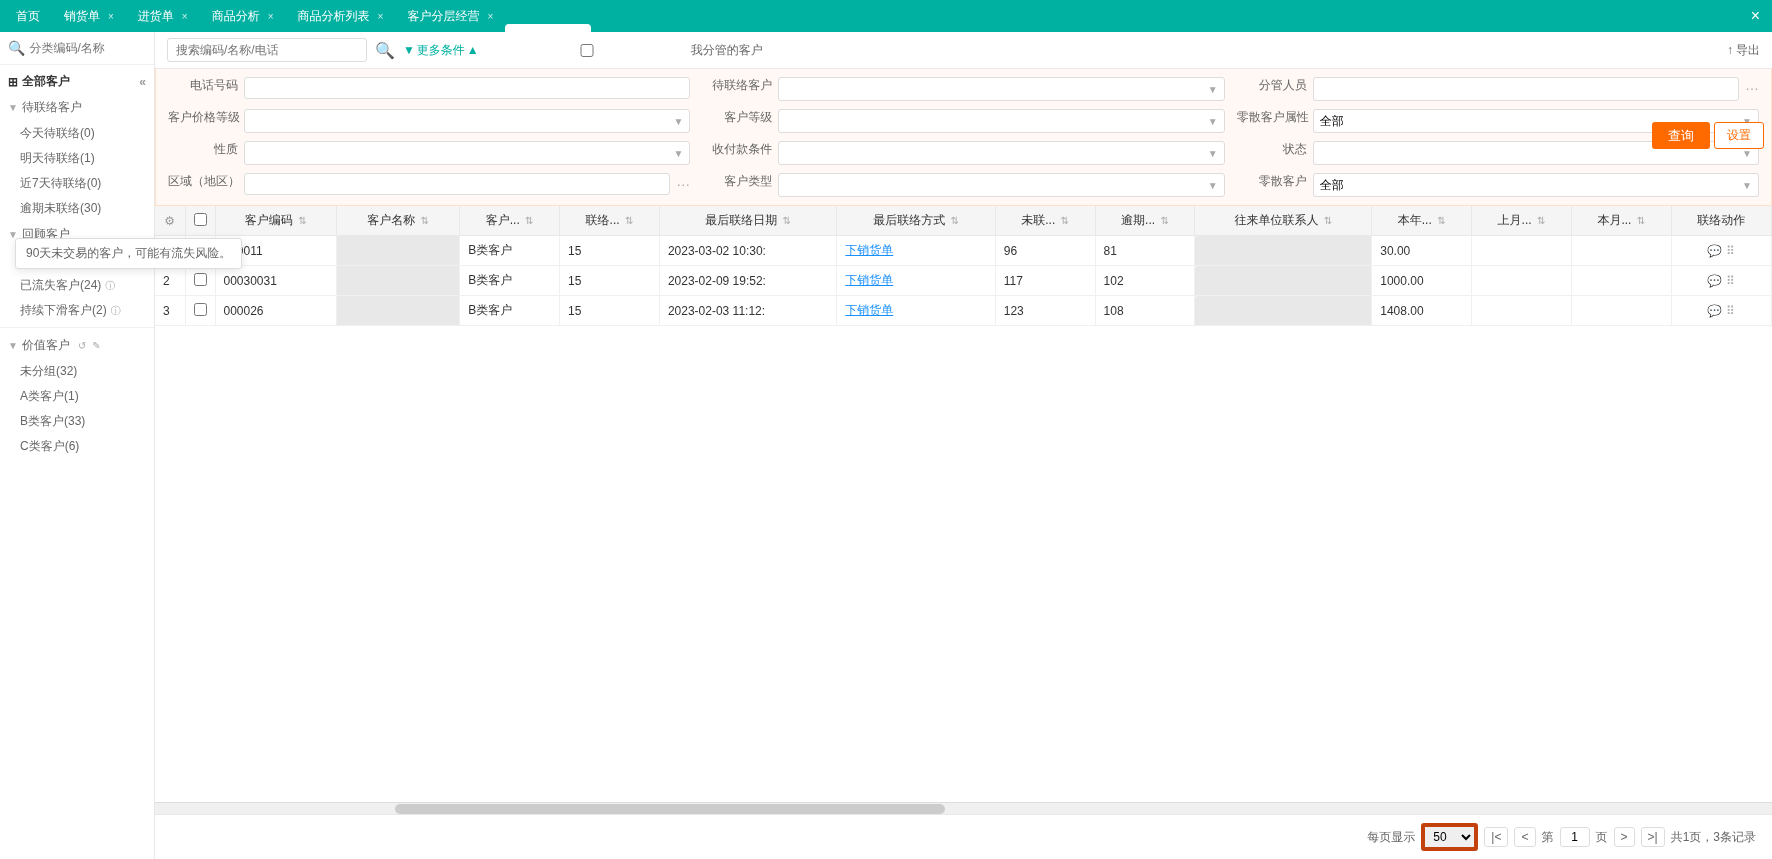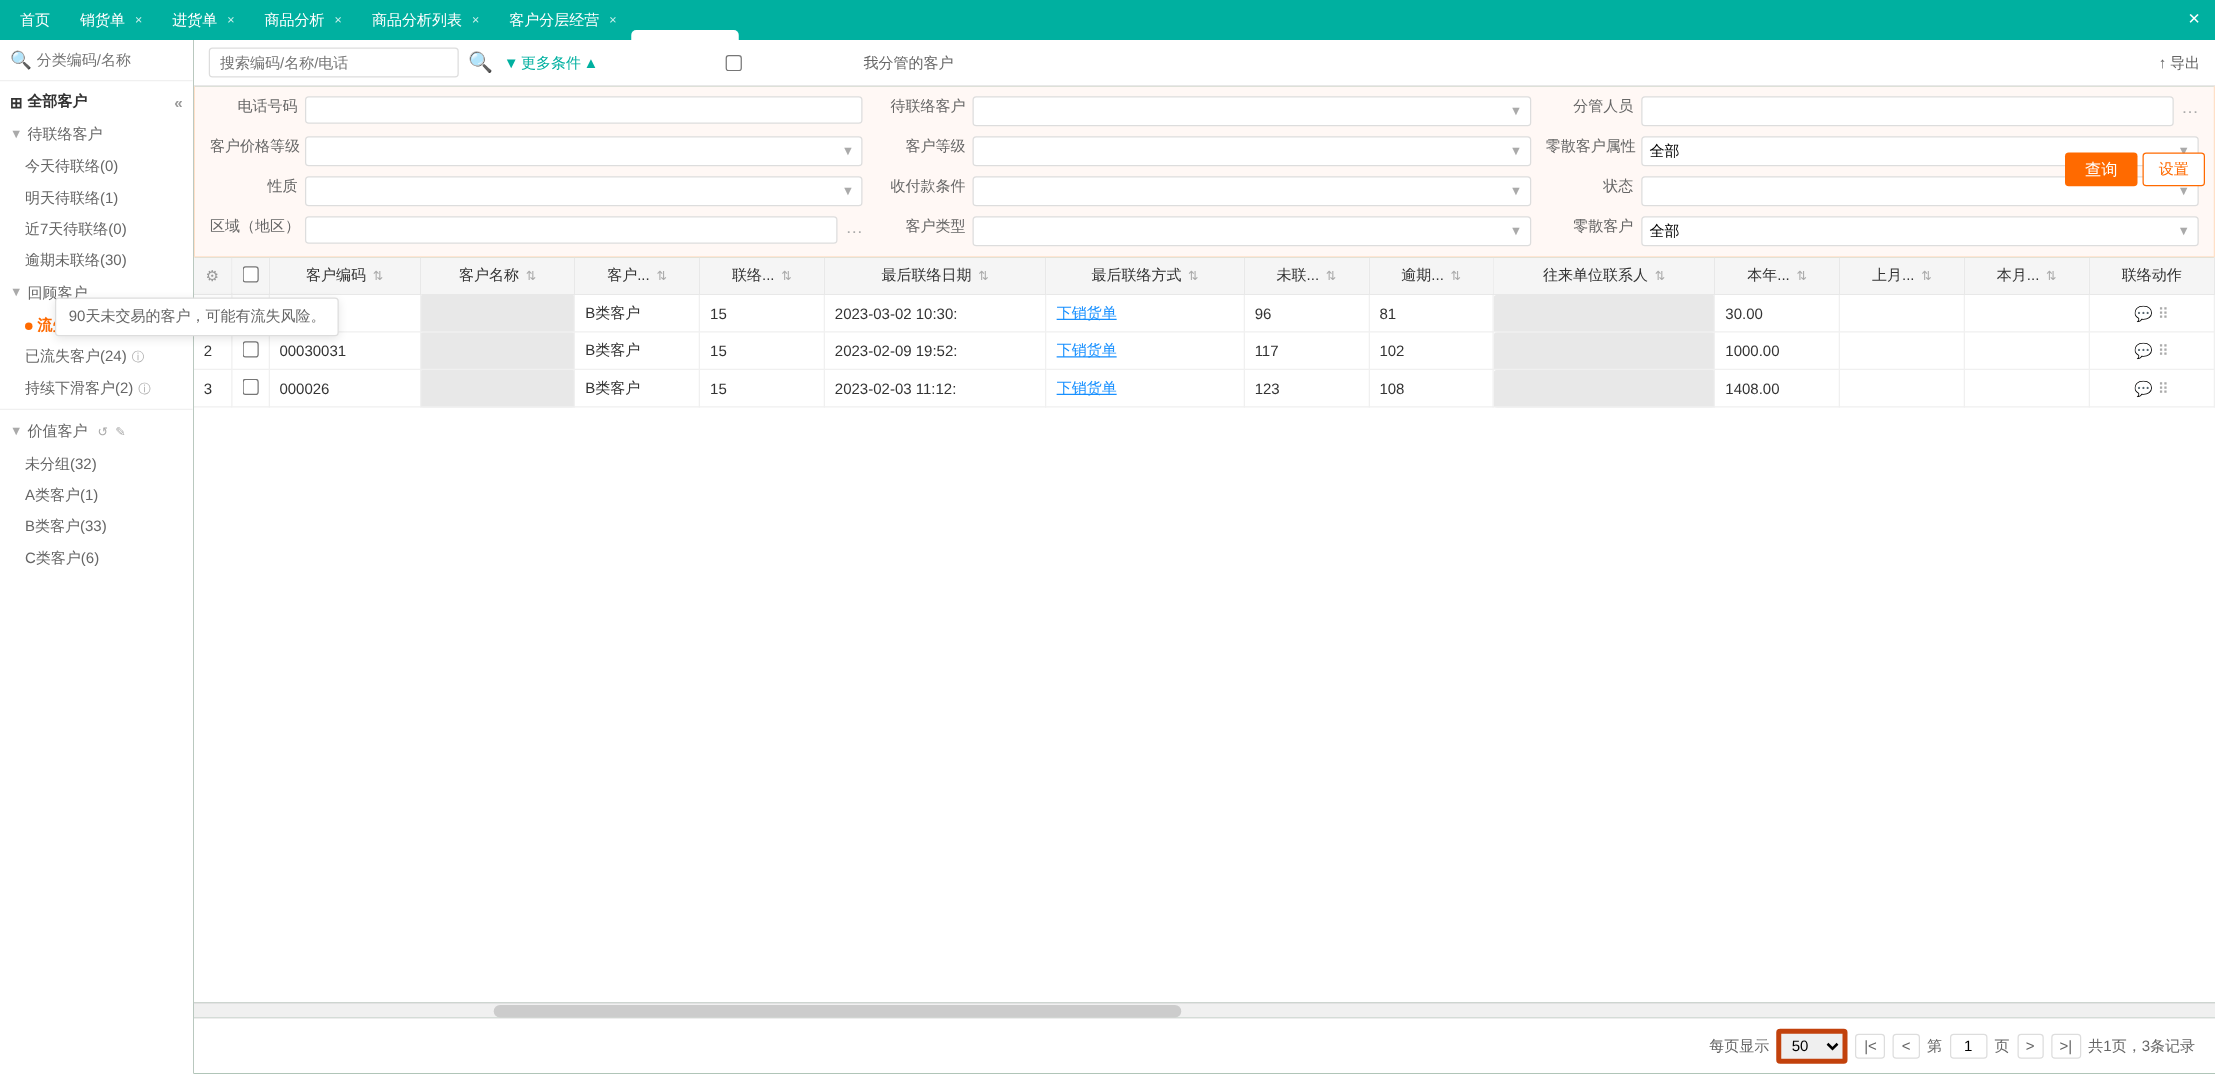--- a/index.html
+++ b/index.html
@@ -286,21 +286,21 @@
     }
     .link-text { color: #1890ff; cursor: pointer; text-decoration: underline; }
     .col-icon { color: #aaa; cursor: pointer; font-size: 12px; }
     .sort-icon { color: #aaa; font-size: 10px; margin-left: 2px; }
     .gear-col { color: #999; cursor: pointer; }
 
     
     .tooltip-box {
       position: absolute;
       top: 238px;
-      left: 44px;
+      left: 15px;
       background: #fff;
       border: 1px solid #ddd;
       border-radius: 3px;
       padding: 6px 10px;
       color: #666;
       font-size: 12px;
       box-shadow: 0 2px 8px rgba(0,0,0,0.1);
       z-index: 100;
       white-space: nowrap;
       pointer-events: none;

